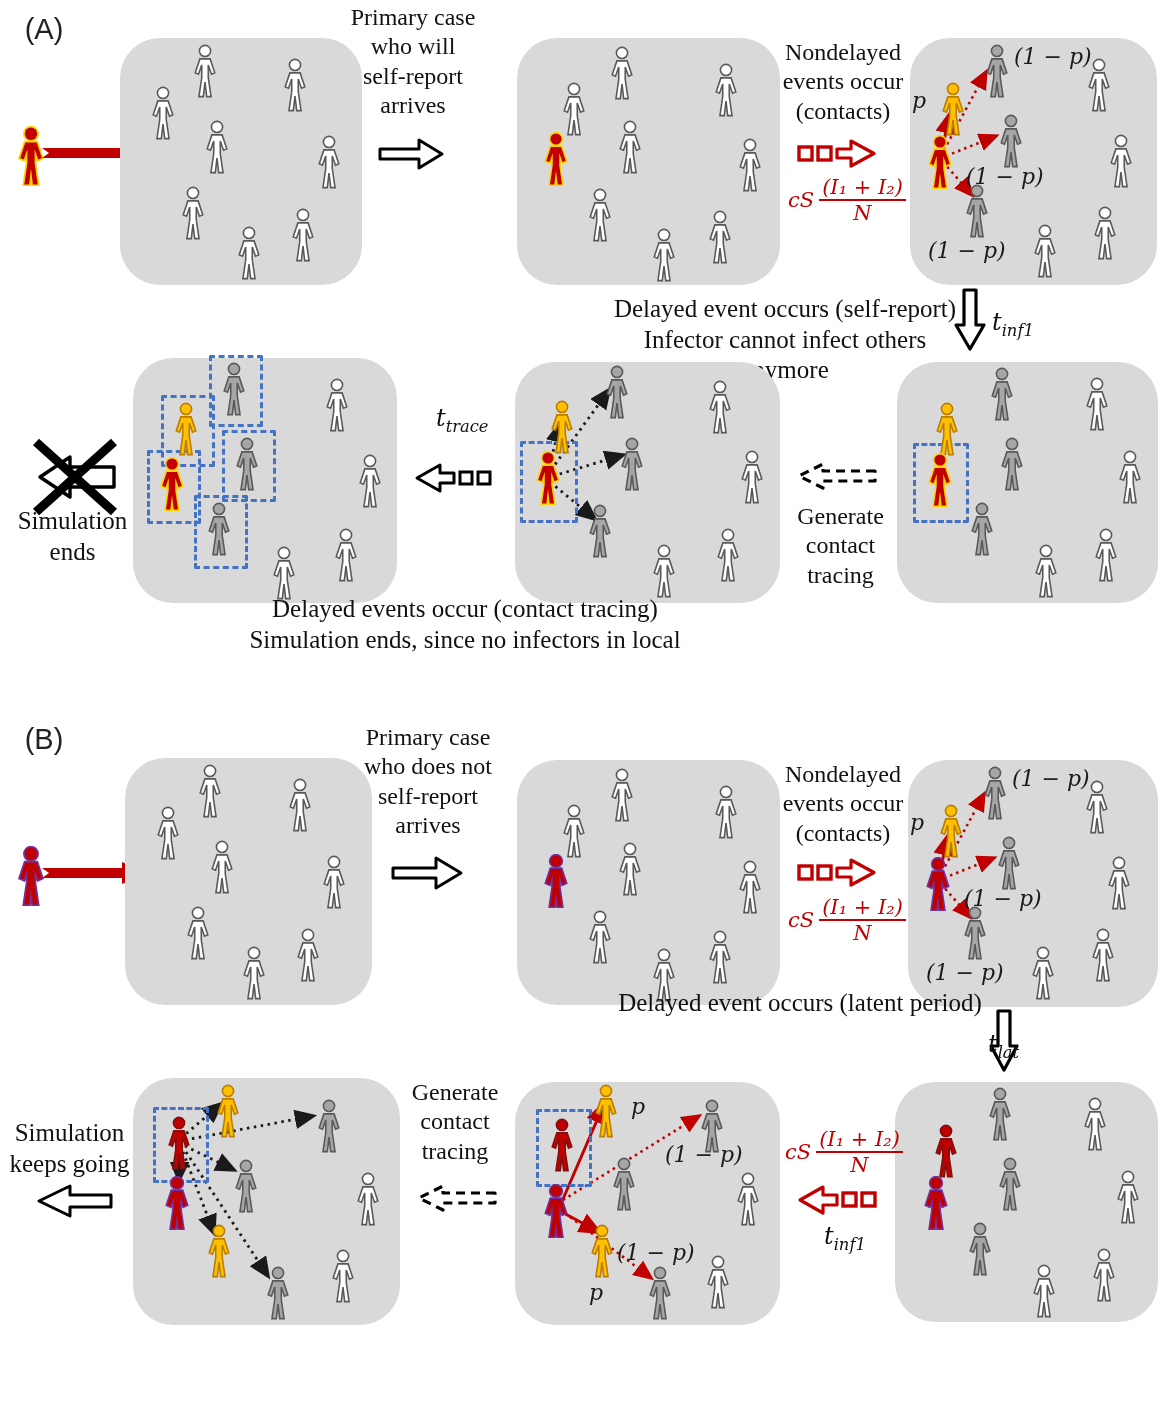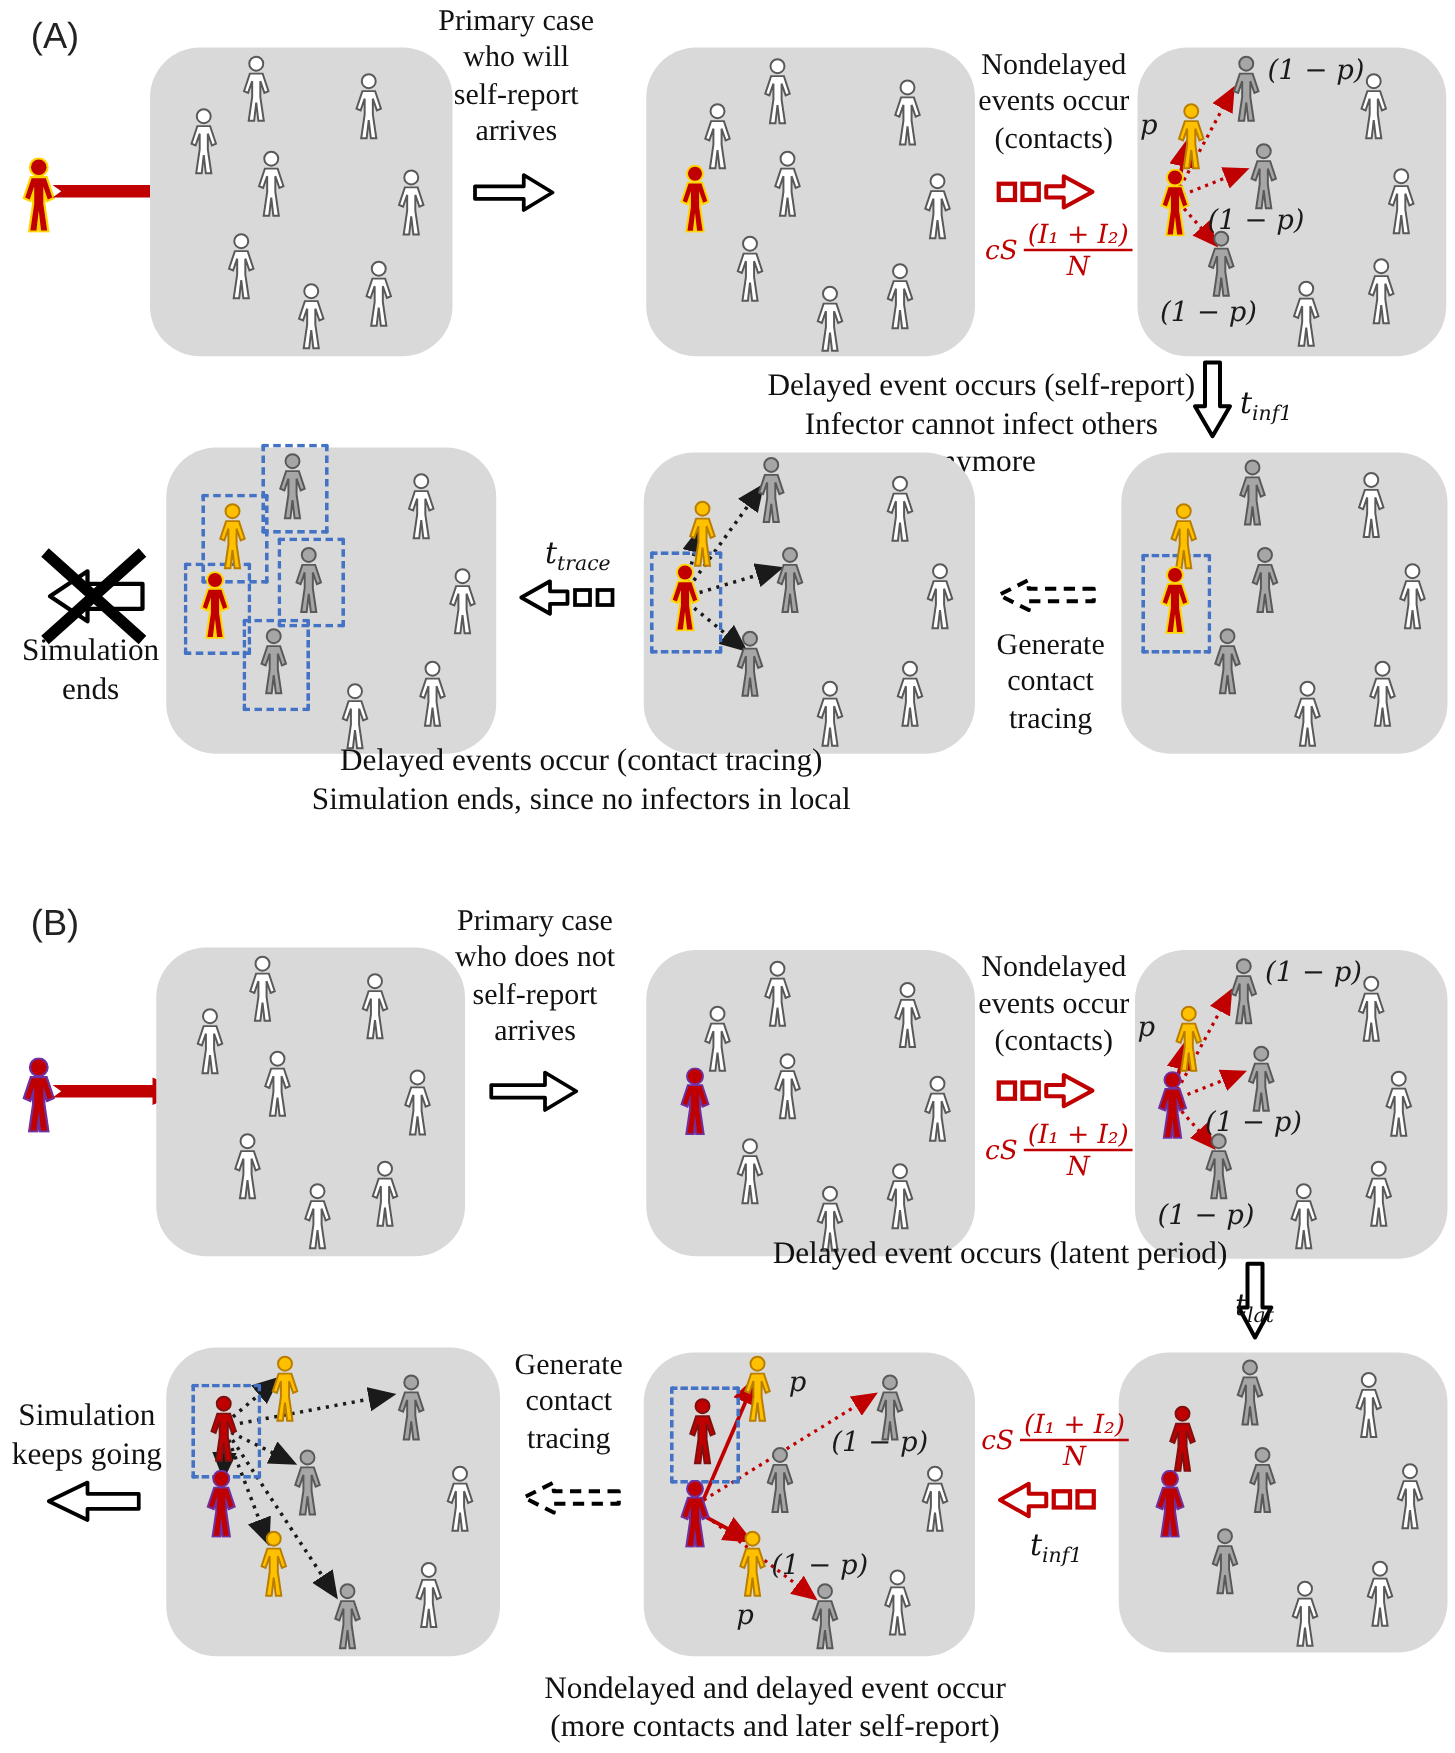--- a/index.html
+++ b/index.html
@@ -254,21 +254,21 @@
         <use href="#person-shape"></use>
       </svg>
     <svg class="person p-white" style="left:196px;top:166px">
         <use href="#person-shape"></use>
       </svg>
     <svg class="person p-white" style="left:132px;top:182px">
         <use href="#person-shape"></use>
       </svg>
   </div>
 
-  <div class="tlabel" style="left:436px;top:428px"><span>t</span><sub>trace</sub></div>
+  <div class="tlabel" style="left:436px;top:404px"><span>t</span><sub>trace</sub></div>
   <svg class="abs" style="left:414px;top:460px" width="80" height="36" viewBox="0 0 80 36">
     <path d="M40,13 H26 V5 L3,18 L26,31 V23 H40 Z" fill="#fff" stroke="#000" stroke-width="3" stroke-linejoin="round"></path>
     <rect x="46" y="12" width="12" height="12" fill="#fff" stroke="#000" stroke-width="3"></rect>
     <rect x="64" y="12" width="12" height="12" fill="#fff" stroke="#000" stroke-width="3"></rect>
   </svg>
 
   <div class="pop-box" style="left:133px;top:358px;width:264px;height:245px">
     <div class="trace-rect" style="left:76px;top:-3px;width:48px;height:66px"></div>
     <div class="trace-rect" style="left:28px;top:37px;width:48px;height:66px"></div>
     <div class="trace-rect" style="left:14px;top:92px;width:48px;height:68px"></div>
@@ -580,16 +580,14 @@
         <use href="#person-shape"></use>
       </svg>
   </div>
 
   <div class="txt t25" style="left:2px;top:1118px;width:135px">Simulation
 keeps going</div>
   <svg class="abs" style="left:34px;top:1182px" width="80" height="38" viewBox="0 0 80 38">
     <path d="M77,13 H36 V4 L5,19 L36,34 V25 H77 Z" fill="#fff" stroke="#000" stroke-width="3" stroke-linejoin="round"></path>
   </svg>
 
-  <div class="txt t25" style="left:375px;top:1336px;width:490px">Nondelayed and delayed event occur
-(more contacts and later self-report)</div>
 
 </div>
 
 </body></html>

